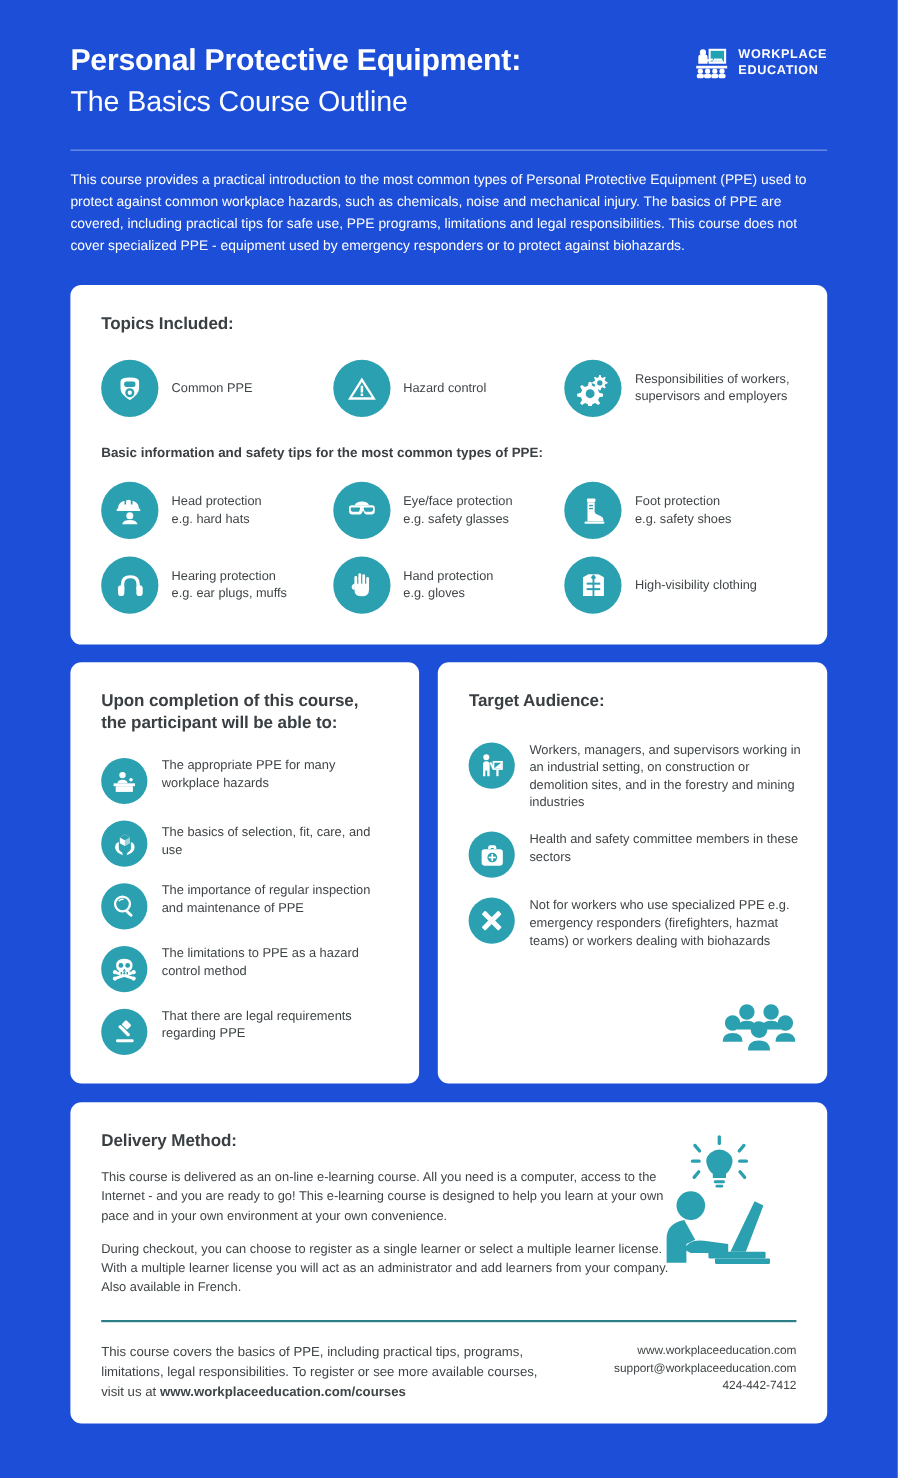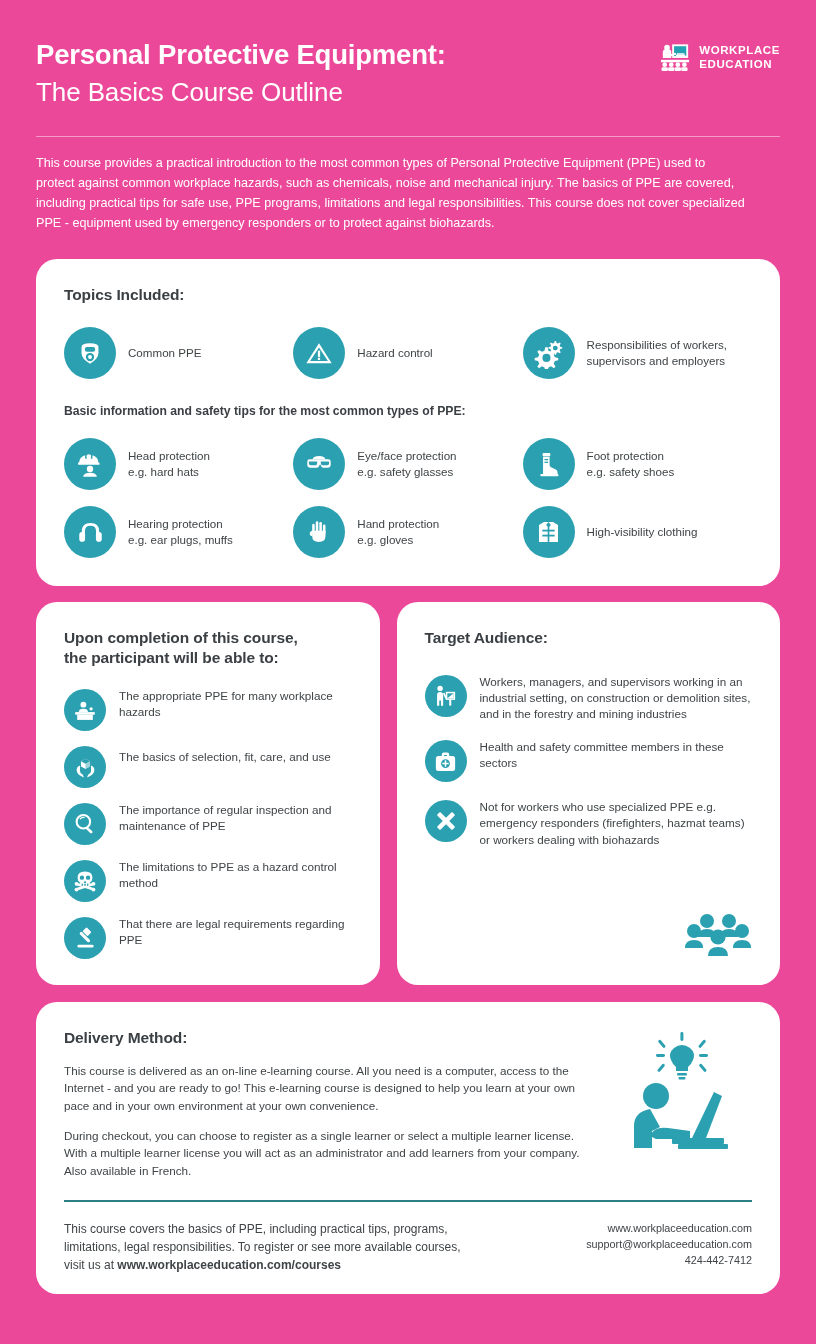--- a/index.html
+++ b/index.html
@@ -9,22 +9,22 @@
     height: 1344px;
     background: #ffffff;
     font-family: "Liberation Sans", sans-serif;
     overflow: hidden;
   }
 
   .poster {
     position: relative;
     width: 816px;
     height: 1344px;
-    background: #ec4899;
-    padding: 0 20px;
+    background: #1d4ed8;
+    padding: 0 48px;
   }
 
   
   .header {
     position: relative;
     padding: 38px 16px 0 16px;
   }
   .titles { width: 600px; }
   .title-1 {
     font-size: 27.5px;
@@ -69,21 +69,21 @@
     margin: 17px 16px 0 16px;
     color: #ffffff;
     font-size: 12.6px;
     line-height: 1.58;
     max-width: 710px;
   }
 
   
   .card {
     background: #ffffff;
-    border-radius: 21px;
+    border-radius: 10px;
   }
 
   .card-title {
     font-size: 15.5px;
     font-weight: bold;
     color: #3a3f43;
     letter-spacing: -0.1px;
     line-height: 1.3;
   }
 

